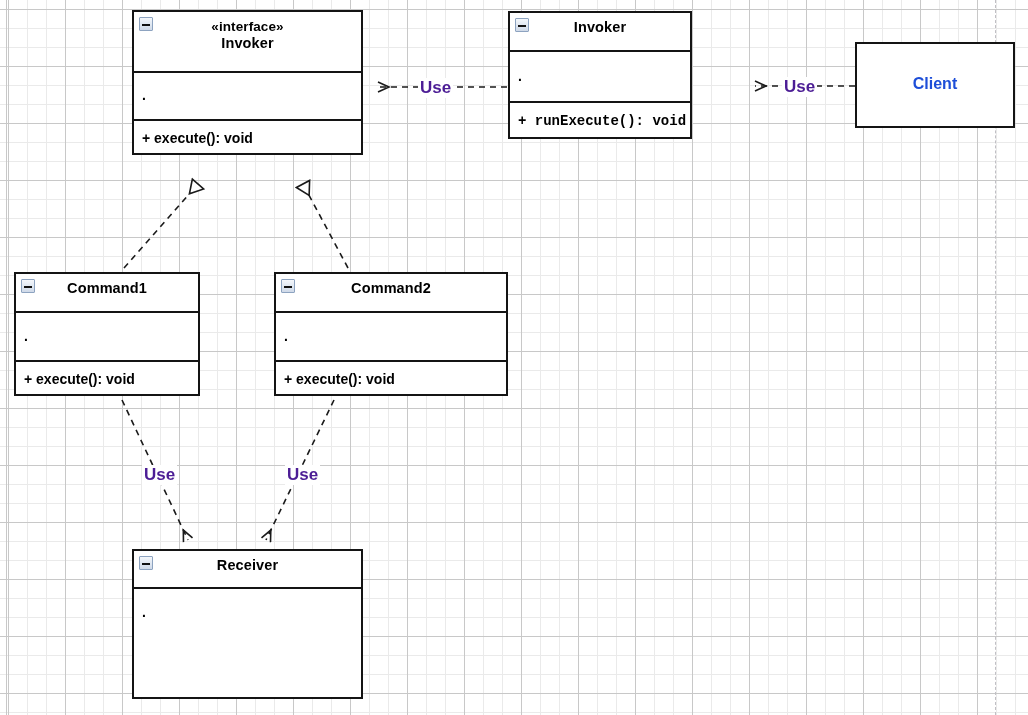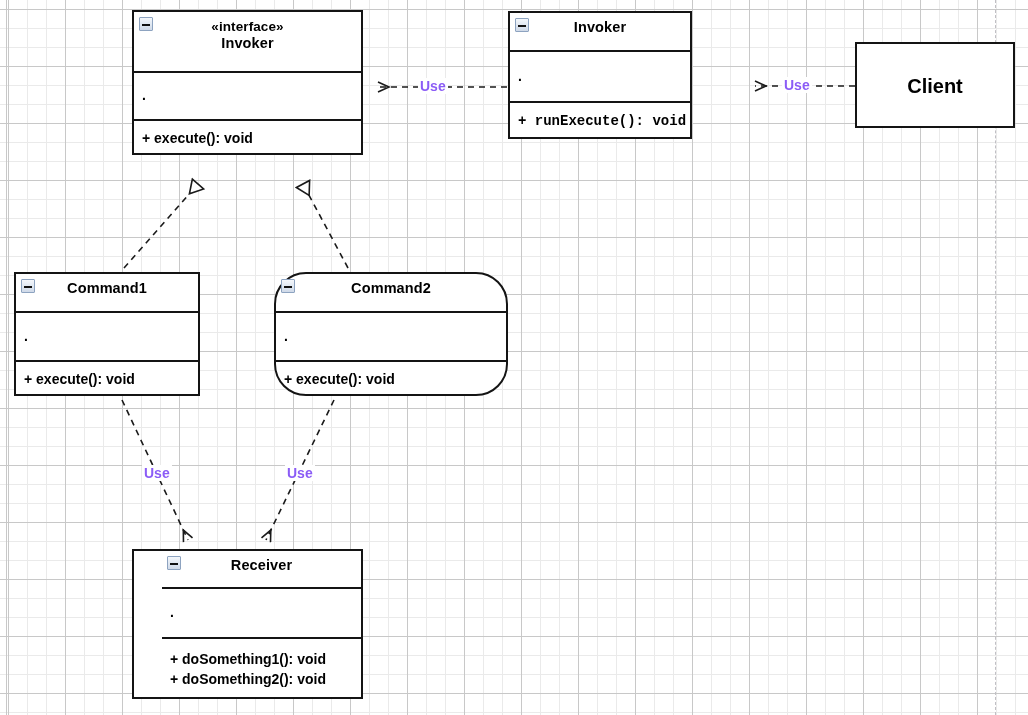--- a/index.html
+++ b/index.html
@@ -76,22 +76,22 @@
     line-height: 20px;
   }
   .uml-attrs .row, .uml-ops .row {
     white-space: nowrap;
   }
   .plain-box-label {
     position: absolute;
     left: 0; right: 0;
     text-align: center;
     font-weight: bold;
-    font-size: 20px;
-    color: #000000;
+    font-size: 16px;
+    color: #1d4ed8;
   }
 
   
   .collapse-btn {
     position: absolute;
     left: 5px;
     top: 5px;
     width: 14px;
     height: 14px;
     box-sizing: border-box;
@@ -114,23 +114,23 @@
     position: absolute;
     left: 0;
     top: 0;
     width: 1028px;
     height: 715px;
     z-index: 3;
     pointer-events: none;
   }
   .edge-label {
     position: absolute;
-    font-size: 14px;
-    font-weight: bold;
-    color: #8b5cf6;
+    font-size: 17px;
+    font-weight: bold;
+    color: #4c1d95;
     background: #ffffff;
     padding: 0 2px;
     z-index: 6;
     white-space: nowrap;
   }
 </style>
 </head>
 <body>
 
 <div id="canvas">
@@ -220,40 +220,36 @@
       <span>Command1</span>
     </div>
     <div class="uml-compartment uml-attrs" style="height:49px; padding-top:13px;">
       <div class="row">.</div>
     </div>
     <div class="uml-compartment uml-ops" style="height:34px; padding-top:7px;">
       <div class="row">+ execute(): void</div>
     </div>
   </div>
 
-  <div class="uml-class" style="left:274px; top:272px; width:234px; height:124px;border-radius:32px;">
+  <div class="uml-class" style="left:274px; top:272px; width:234px; height:124px;">
     <div class="uml-compartment uml-header" style="height:37px;">
       <div class="collapse-btn"></div>
       <span>Command2</span>
     </div>
     <div class="uml-compartment uml-attrs" style="height:49px; padding-top:13px;">
       <div class="row">.</div>
     </div>
     <div class="uml-compartment uml-ops" style="height:34px; padding-top:7px;">
       <div class="row">+ execute(): void</div>
     </div>
   </div>
 
-  <div class="uml-class" style="left:132px; top:549px; width:231px; height:150px;padding-left:28px;">
+  <div class="uml-class" style="left:132px; top:549px; width:231px; height:150px;">
     <div class="uml-compartment uml-header" style="height:36px;">
       <div class="collapse-btn"></div>
       <span>Receiver</span>
     </div>
     <div class="uml-compartment uml-attrs" style="height:50px; padding-top:13px;">
       <div class="row">.</div>
     </div>
-    <div class="uml-compartment uml-ops" style="height:60px; padding-top:10px;">
-      <div class="row">+ doSomething1(): void</div>
-      <div class="row">+ doSomething2(): void</div>
-    </div>
   </div>
 
 </div>
 
 </body></html>

